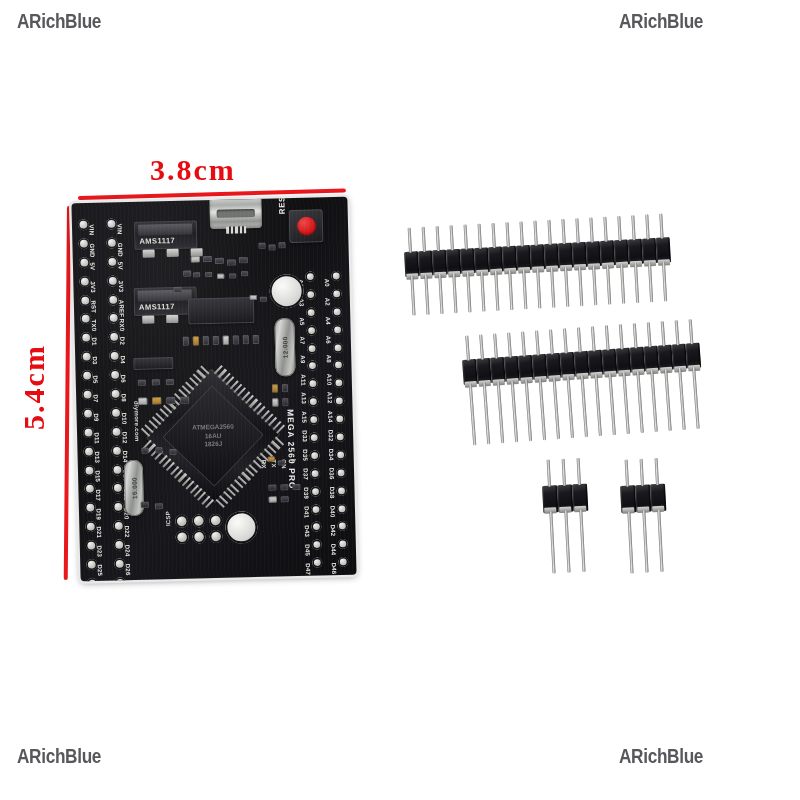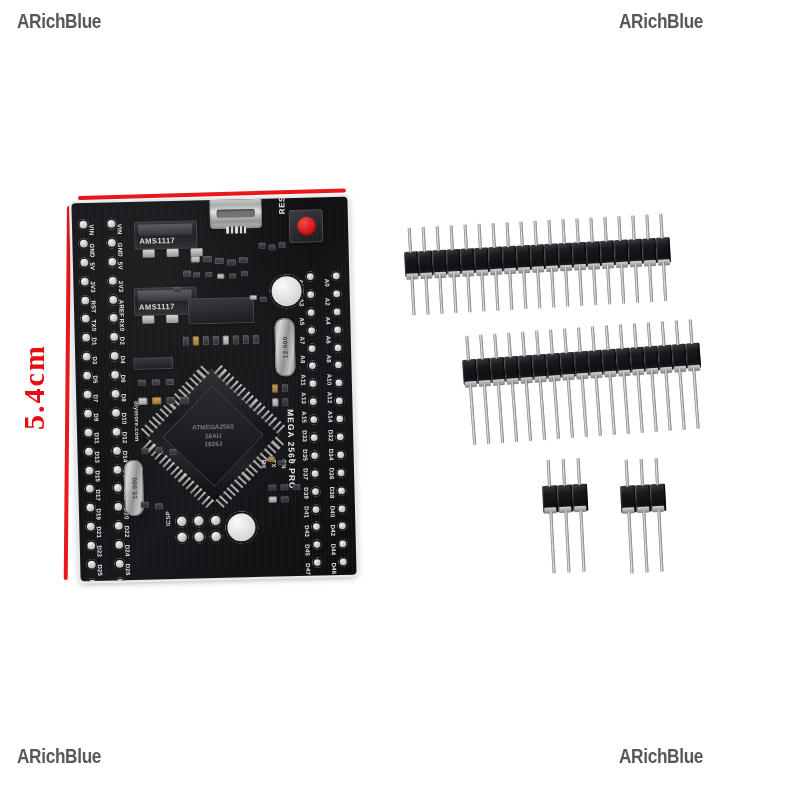--- a/index.html
+++ b/index.html
@@ -271,20 +271,21 @@
 </head>
 <body>
 
 <div class="stage">
 
   <div class="wm tl">ARichBlue</div>
   <div class="wm tr">ARichBlue</div>
   <div class="wm bl">ARichBlue</div>
   <div class="wm br">ARichBlue</div>
 
+  <div class="dim-top-label">3.8cm</div>
   <div class="dim-top-line"></div>
   <div class="dim-left-label">5.4cm</div>
   <div class="dim-left-line"></div>
 
   <div class="board-wrap">
     <div class="board">
 
       <div class="pad-col" id="padL1" style="left:6px;top:16px;">
           <span class="pad"></span>
           <span class="pad"></span>

